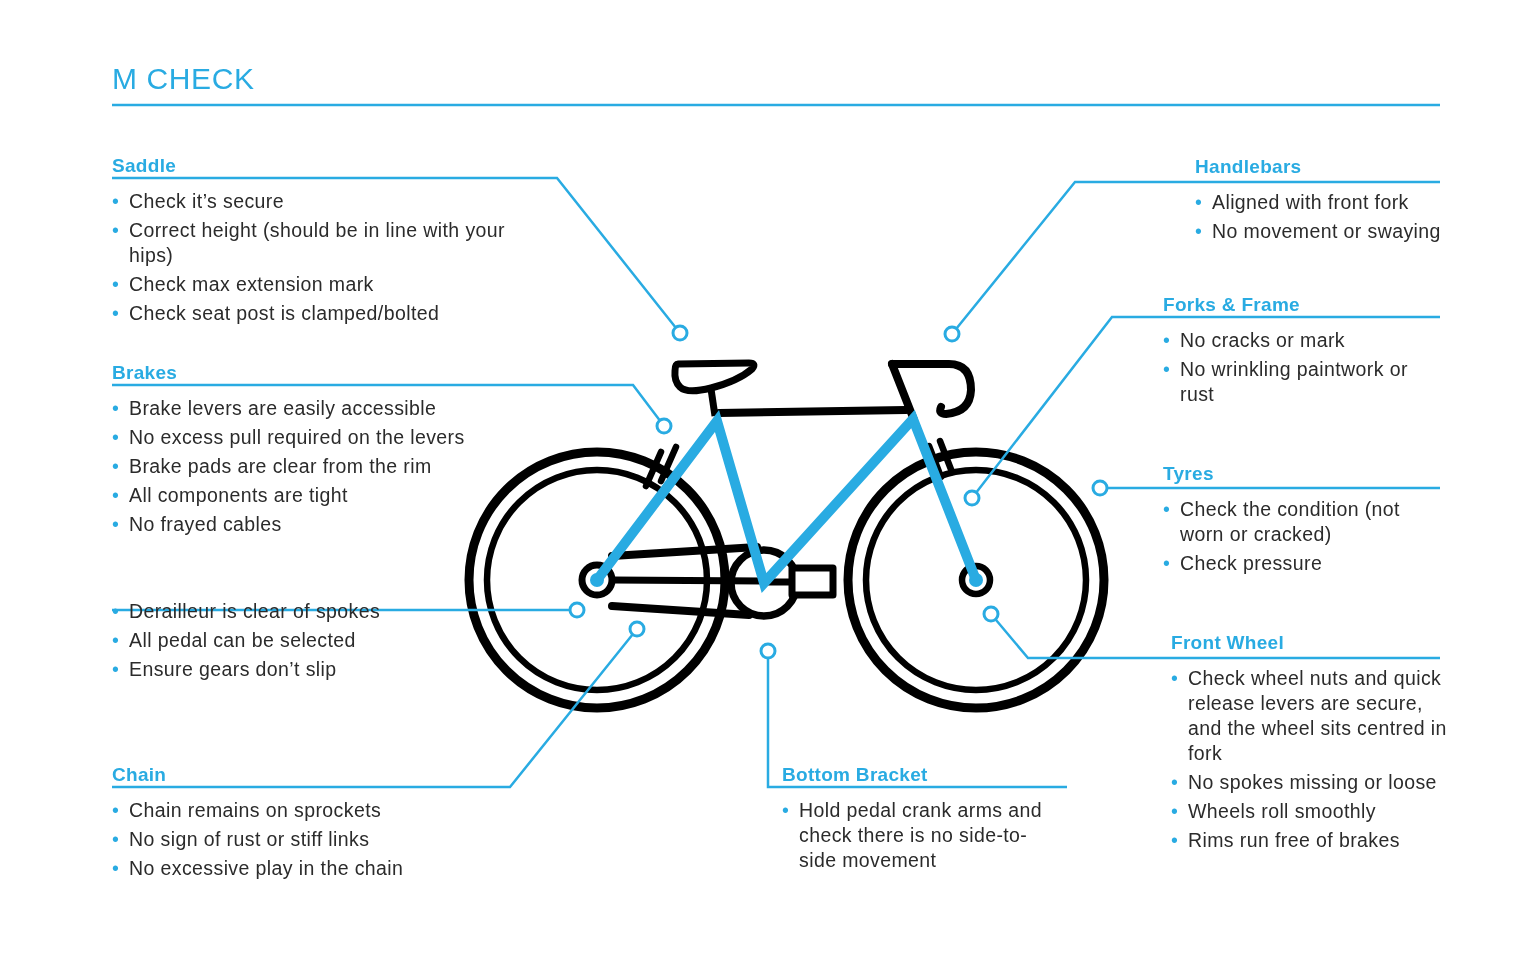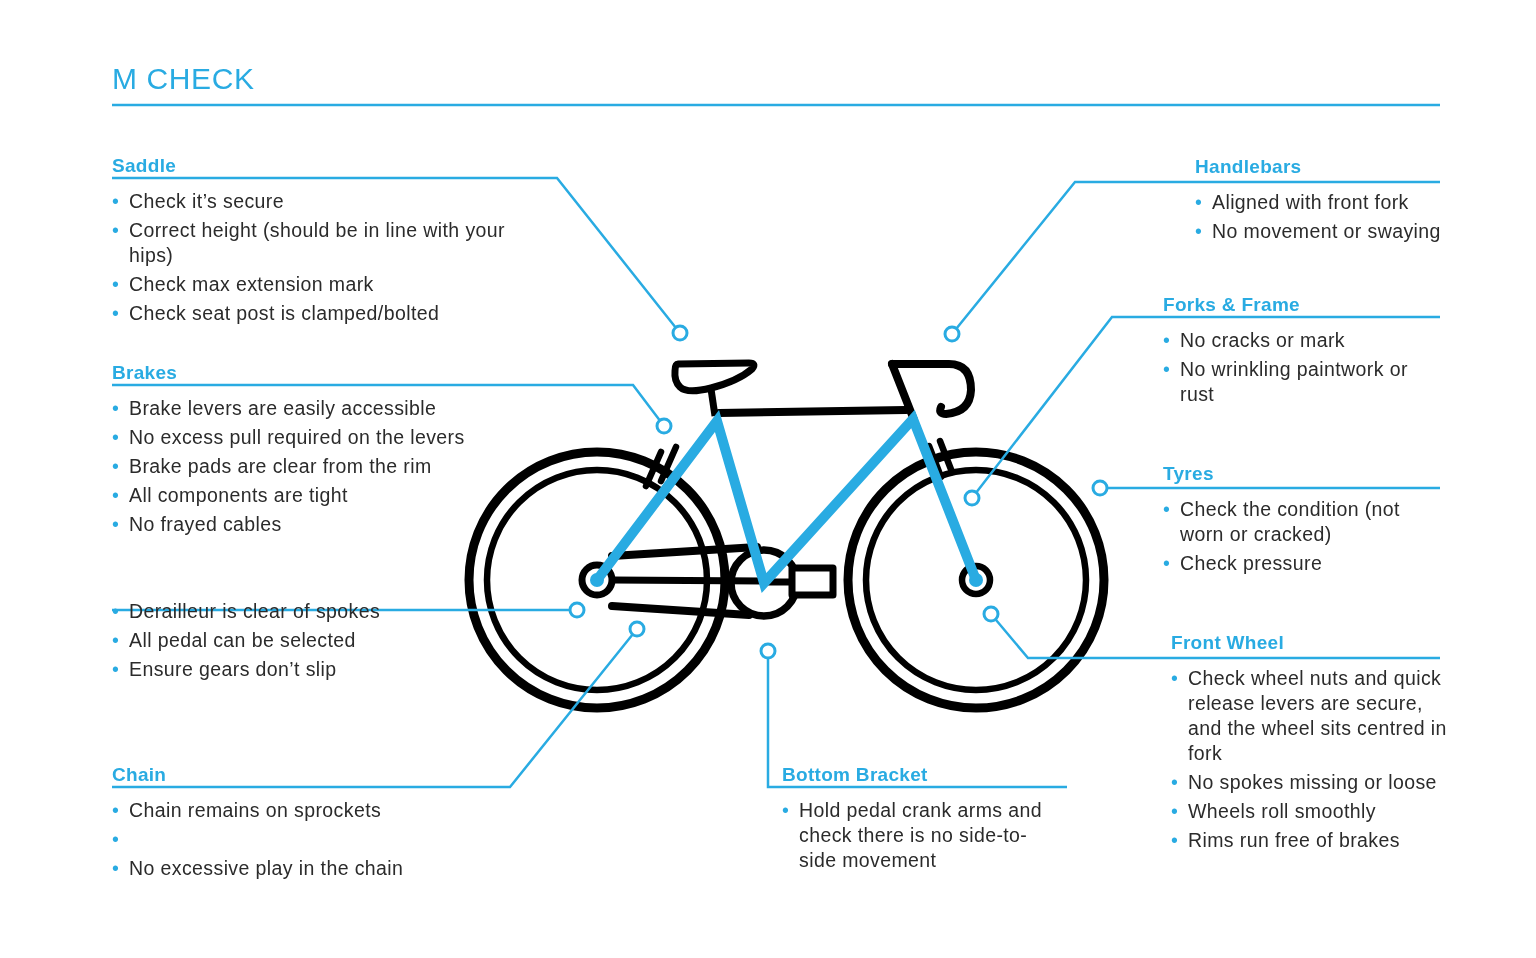--- a/index.html
+++ b/index.html
@@ -168,20 +168,21 @@
 <section class="callout" style="left:112px; top:764px; width:430px;">
   <h2>Chain</h2>
   <ul>
 
   <li>
         <span class="dot">•</span>
         <span>Chain remains on sprockets</span>
       </li>
       <li>
         <span class="dot">•</span>
+        <span>No sign of rust or stiff links</span>
       </li>
       <li>
         <span class="dot">•</span>
         <span>No excessive play in the chain</span>
       </li>
     </ul>
 </section>
 
 <section class="callout" style="left:1163px; top:156px; width:300px;margin-left:32px;">
   <h2>Handlebars</h2>

